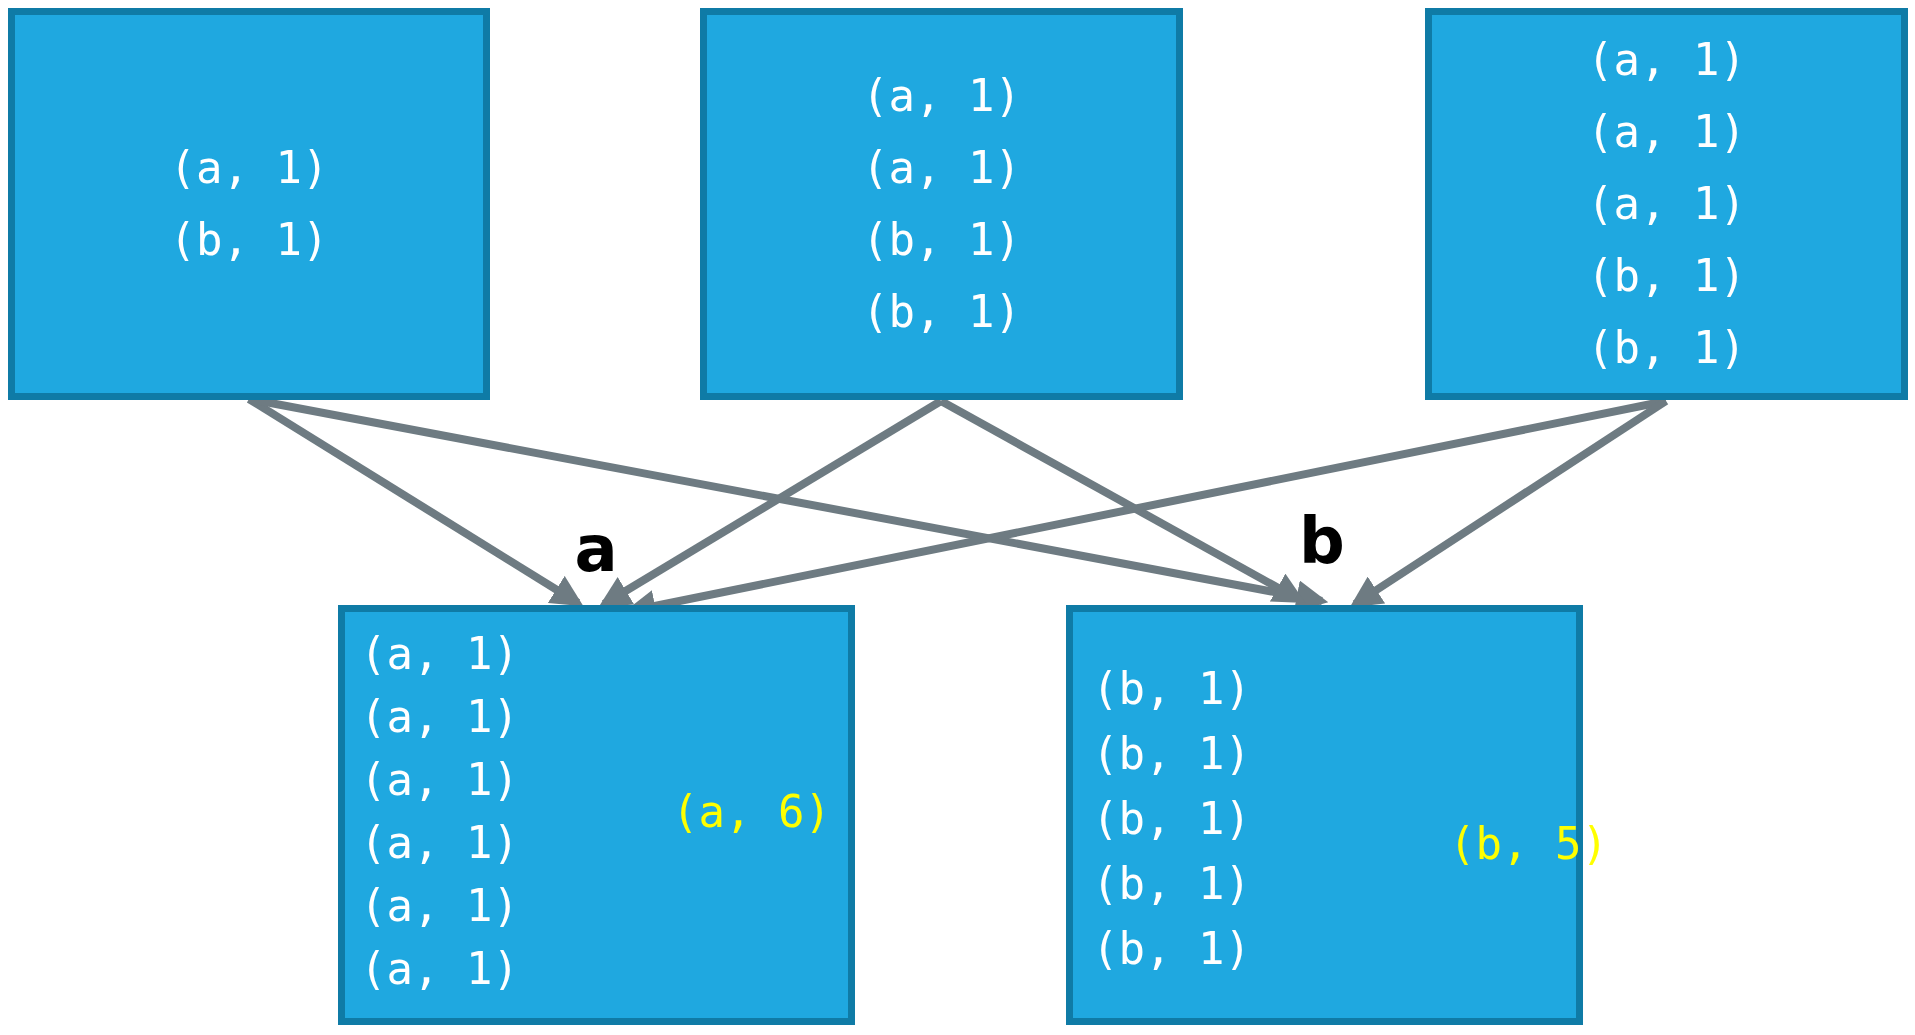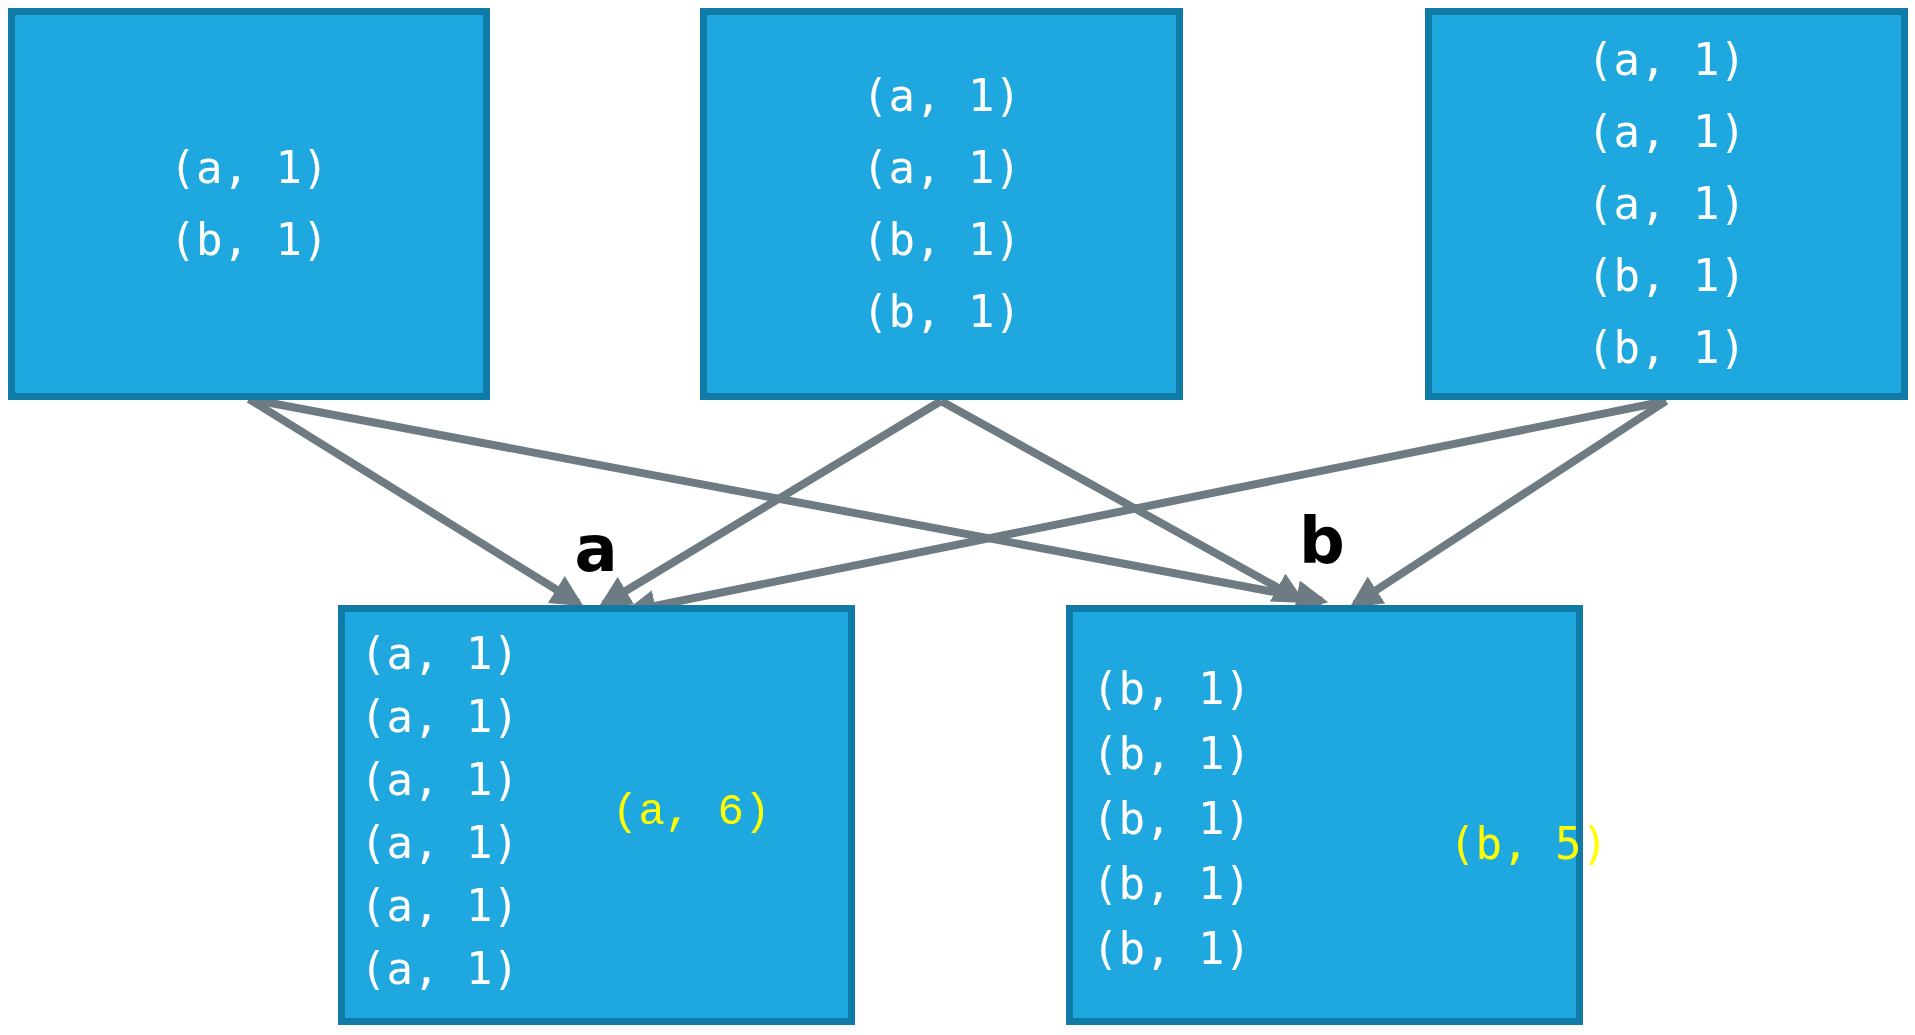--- a/index.html
+++ b/index.html
@@ -53,21 +53,21 @@
   .label-a { left: 596px; top: 549px; }
   .label-b { left: 1322px; top: 541px; }
   .result {
     position: absolute;
     color: #FFFF00;
     font-size: 44px;
     line-height: 66px;
     white-space: pre;
     font-family: "DejaVu Sans Mono", monospace;
   }
-  .result-a { left: 612px;  top: 779px; font-family: Liberation Mono, monospace; }
+  .result-a { left: 672px;  top: 779px; }
   .result-b { left: 1449px; top: 783px; margin-top: 28px; }
   .shuffle-line  { stroke: #6E7B82; stroke-width: 8; }
   .combine-line  { stroke: #C00000; stroke-width: 7; }
 </style>
 </head>
 <body>
 
 <div class="canvas">
 
   <svg class="overlay" viewBox="0 0 1915 1035" xmlns="http://www.w3.org/2000/svg">

